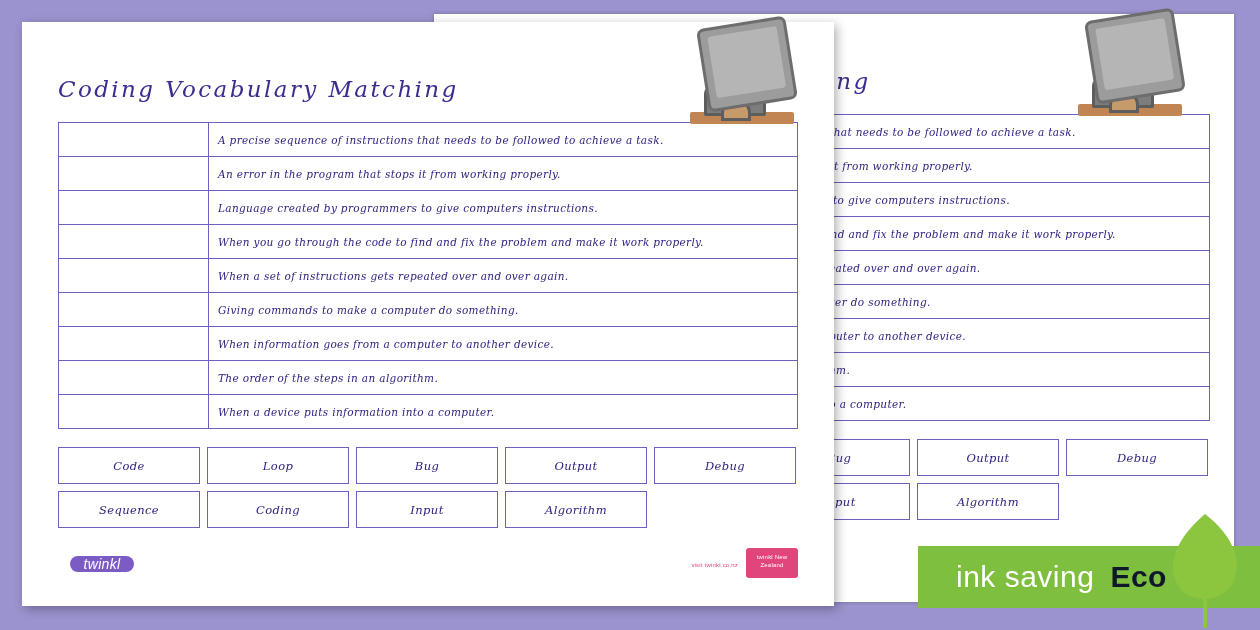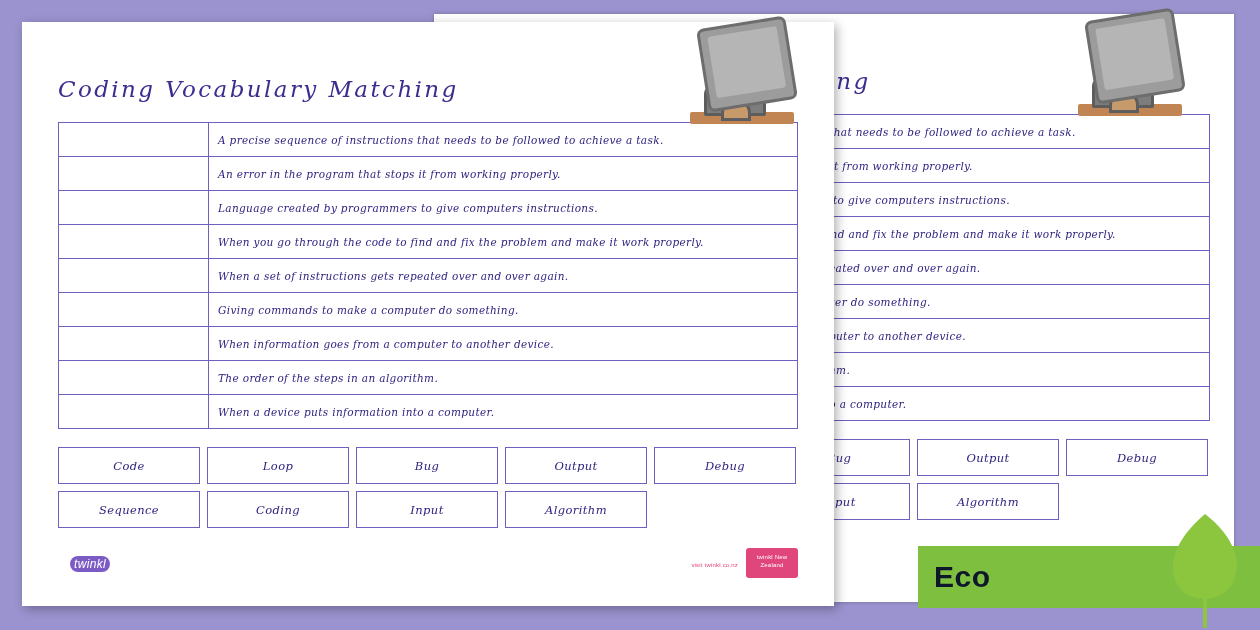--- a/index.html
+++ b/index.html
@@ -162,26 +162,26 @@
     border-radius: 2px;
   }
   .tablet-front { left: 684px; top: 22px; z-index: 6; }
   .tablet-back  { left: 1072px; top: 14px; z-index: 3; }
 
   
   .twinkl-logo {
     position: absolute;
     left: 48px;
     bottom: 34px;
-    width: 40px;
+    width: 64px;
     height: 16px;
     background: #7c5cc4;
     border-radius: 8px;
     color: #fff;
-    font-size: 12px;
+    font-size: 14px;
     font-style: italic;
     display: flex;
     align-items: center;
     justify-content: center;
     letter-spacing: 0.3px;
   }
   .footer-url {
     position: absolute;
     right: 96px;
     bottom: 38px;
@@ -375,18 +375,19 @@
   <div class="desk"></div>
   <div class="stand">
     <div class="stand-hole"></div>
   </div>
   <div class="screen">
     <div class="screen-inner"></div>
   </div>
 </div>
 
 <div class="eco-ribbon">
+  <span class="eco-text">ink saving</span>
   <span class="eco-word">Eco</span>
 </div>
 <svg class="eco-leaf" viewBox="0 0 86 120">
   <path d="M43 4 C10 32 4 60 18 78 C28 92 58 94 70 74 C82 54 72 26 43 4 Z" fill="#8cc63f"></path>
   <path d="M43 14 L43 118" stroke="#8cc63f" stroke-width="4" fill="none"></path>
 </svg>
 
 </body></html>

